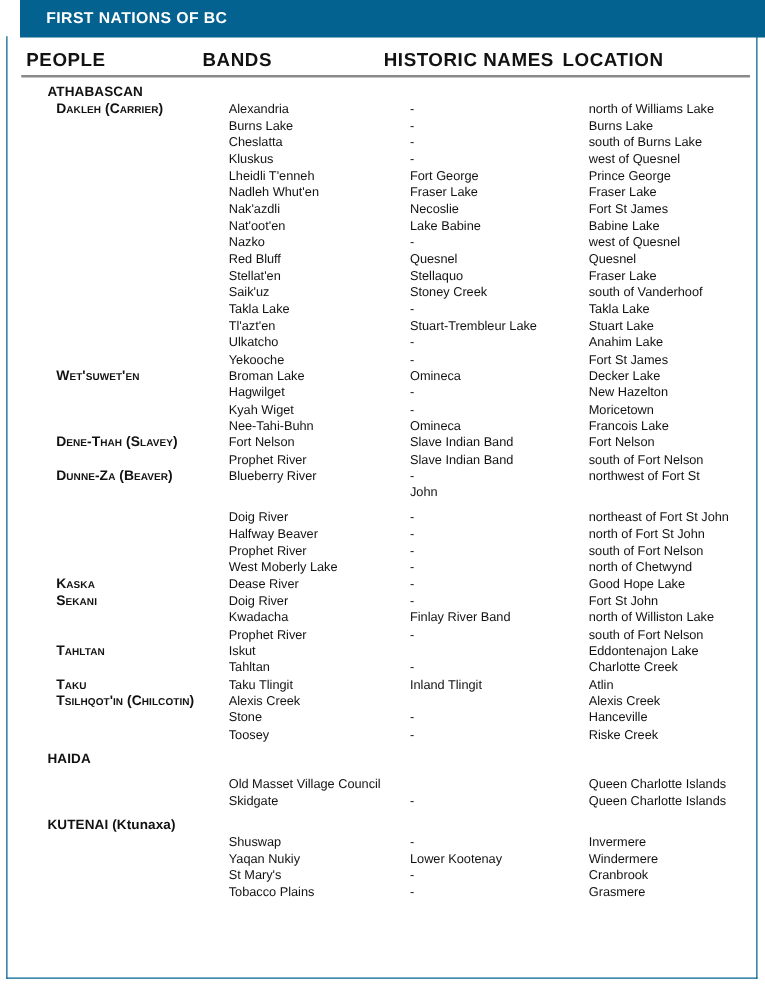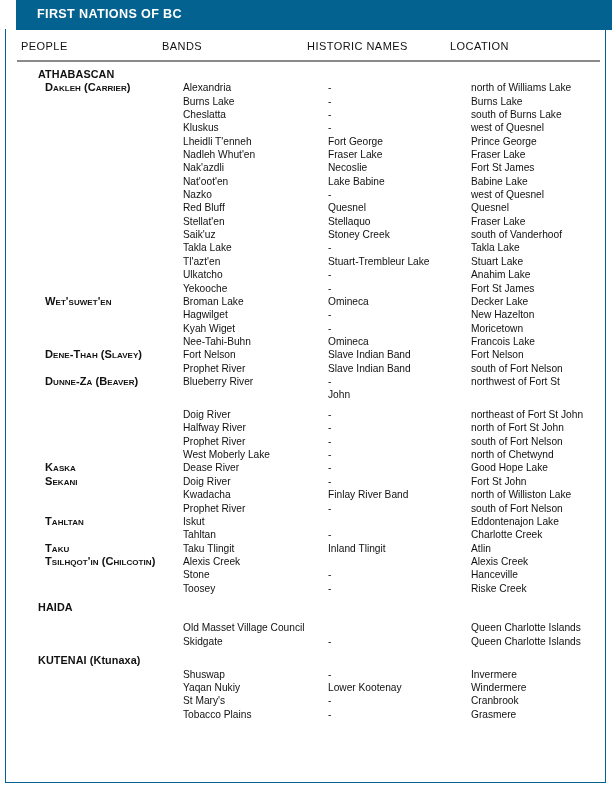--- a/index.html
+++ b/index.html
@@ -60,22 +60,22 @@
   #col-headers {
     position: absolute;
     left: 0;
     top: 40px;
     width: 612px;
     height: 16px;
   }
   .col-head {
     position: absolute;
     top: 0;
-    font-size: 11px;
-    font-weight: normal;
+    font-size: 15px;
+    font-weight: bold;
     color: #121212;
     letter-spacing: 0.45px;
     white-space: nowrap;
   }
 
   
   #rule {
     position: absolute;
     left: 17px;
     top: 60px;
@@ -276,21 +276,21 @@
       <div class="row">
         <div class="cell c-historic">John</div>
       </div>
       <div class="spacer"></div>
       <div class="row">
         <div class="cell c-bands">Doig River</div>
         <div class="cell c-historic">-</div>
         <div class="cell c-location">northeast of Fort St John</div>
       </div>
       <div class="row">
-        <div class="cell c-bands">Halfway River</div>
+        <div class="cell c-bands">Halfway Beaver</div>
         <div class="cell c-historic">-</div>
         <div class="cell c-location">north of Fort St John</div>
       </div>
       <div class="row">
         <div class="cell c-bands">Prophet River</div>
         <div class="cell c-historic">-</div>
         <div class="cell c-location">south of Fort Nelson</div>
       </div>
       <div class="row">
         <div class="cell c-bands">West Moberly Lake</div>

